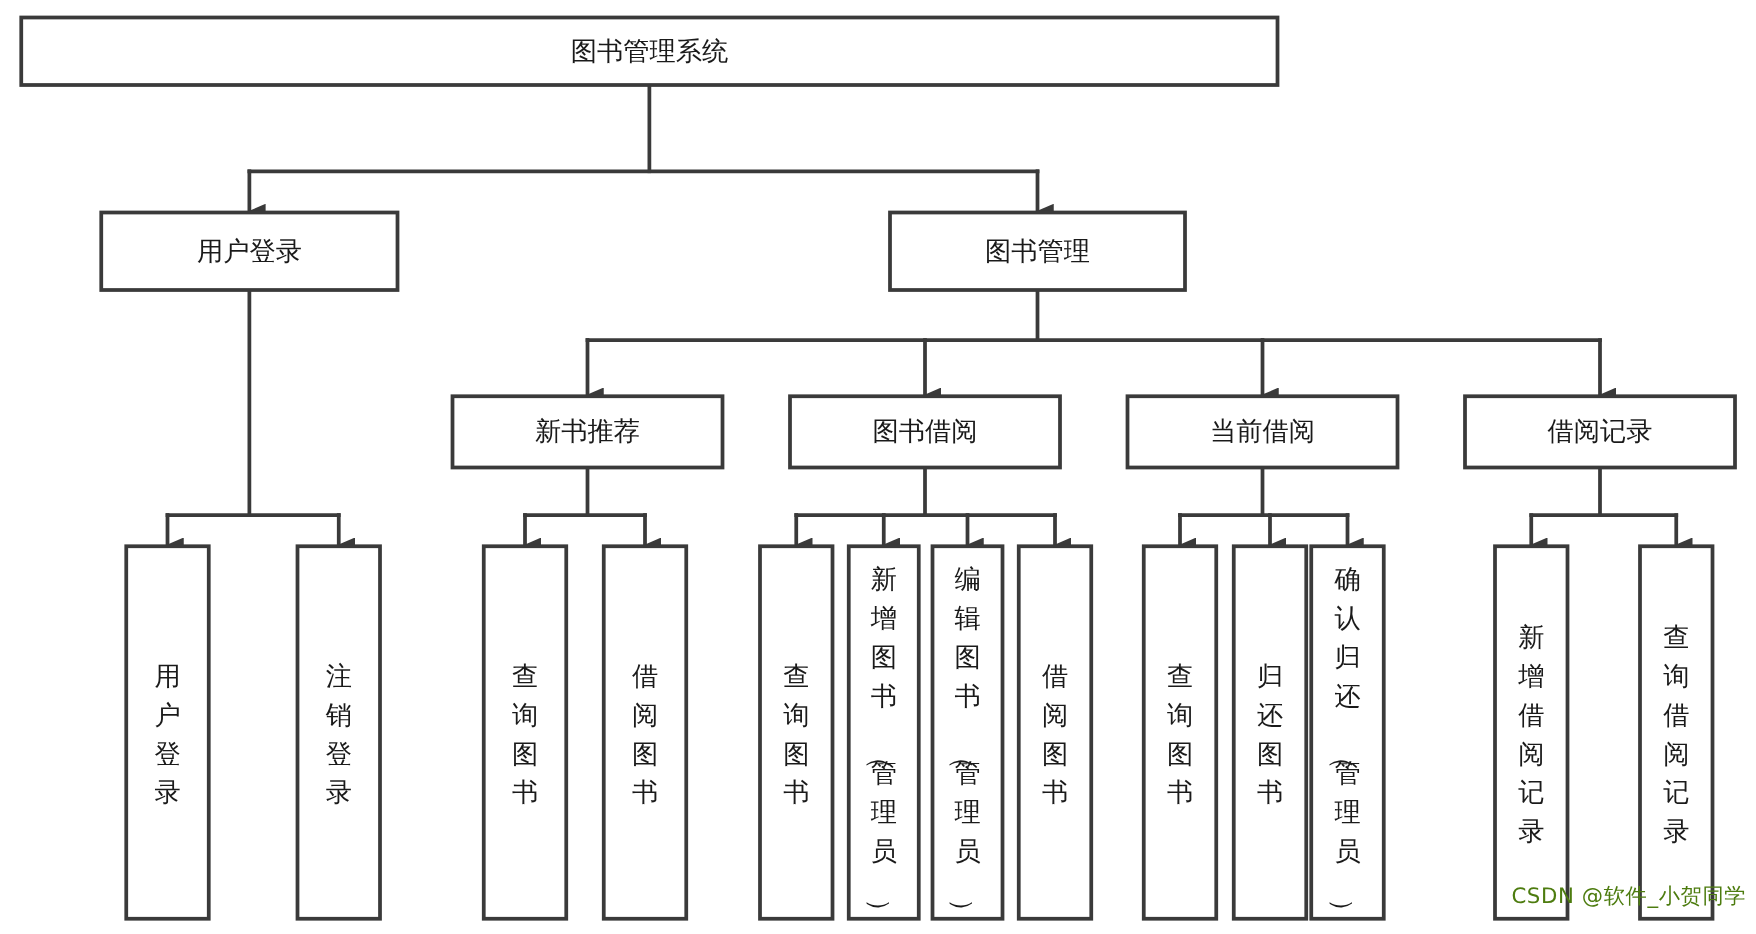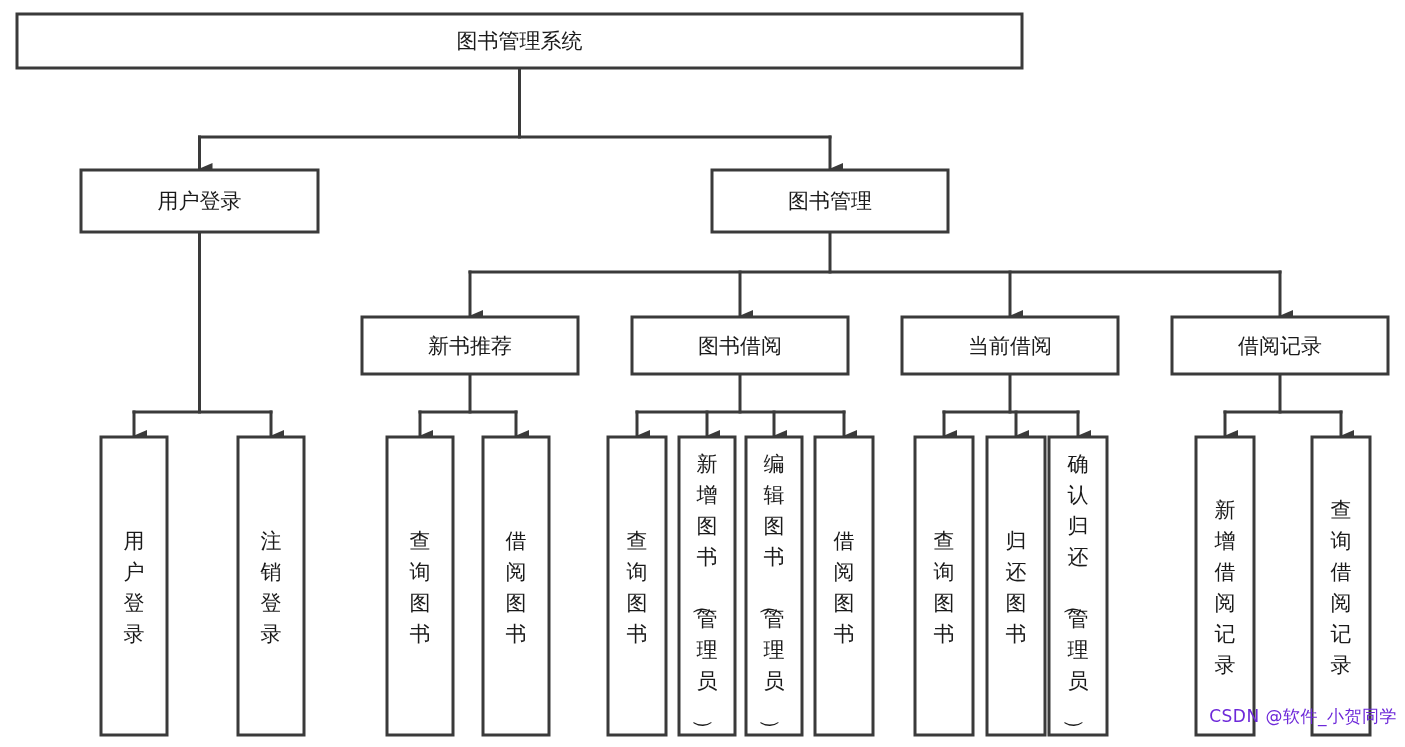--- a/index.html
+++ b/index.html
@@ -53,21 +53,21 @@
     font-size: 21px;
     fill: #1a1a1a;
     text-anchor: middle;
   }
   .watermark {
     position: absolute;
     right: 8px;
     bottom: 4px;
     font-family: "DejaVu Sans", "Liberation Sans", sans-serif;
     font-size: 17px;
-    color: #6d28d9;
+    color: #4d7c0f;
     letter-spacing: 0.5px;
     white-space: nowrap;
     user-select: none;
   }
 </style>
 </head>
 <body>
 
 <div id="diagram-root">
   <svg class="tree-canvas" viewBox="0 0 1405 747">

